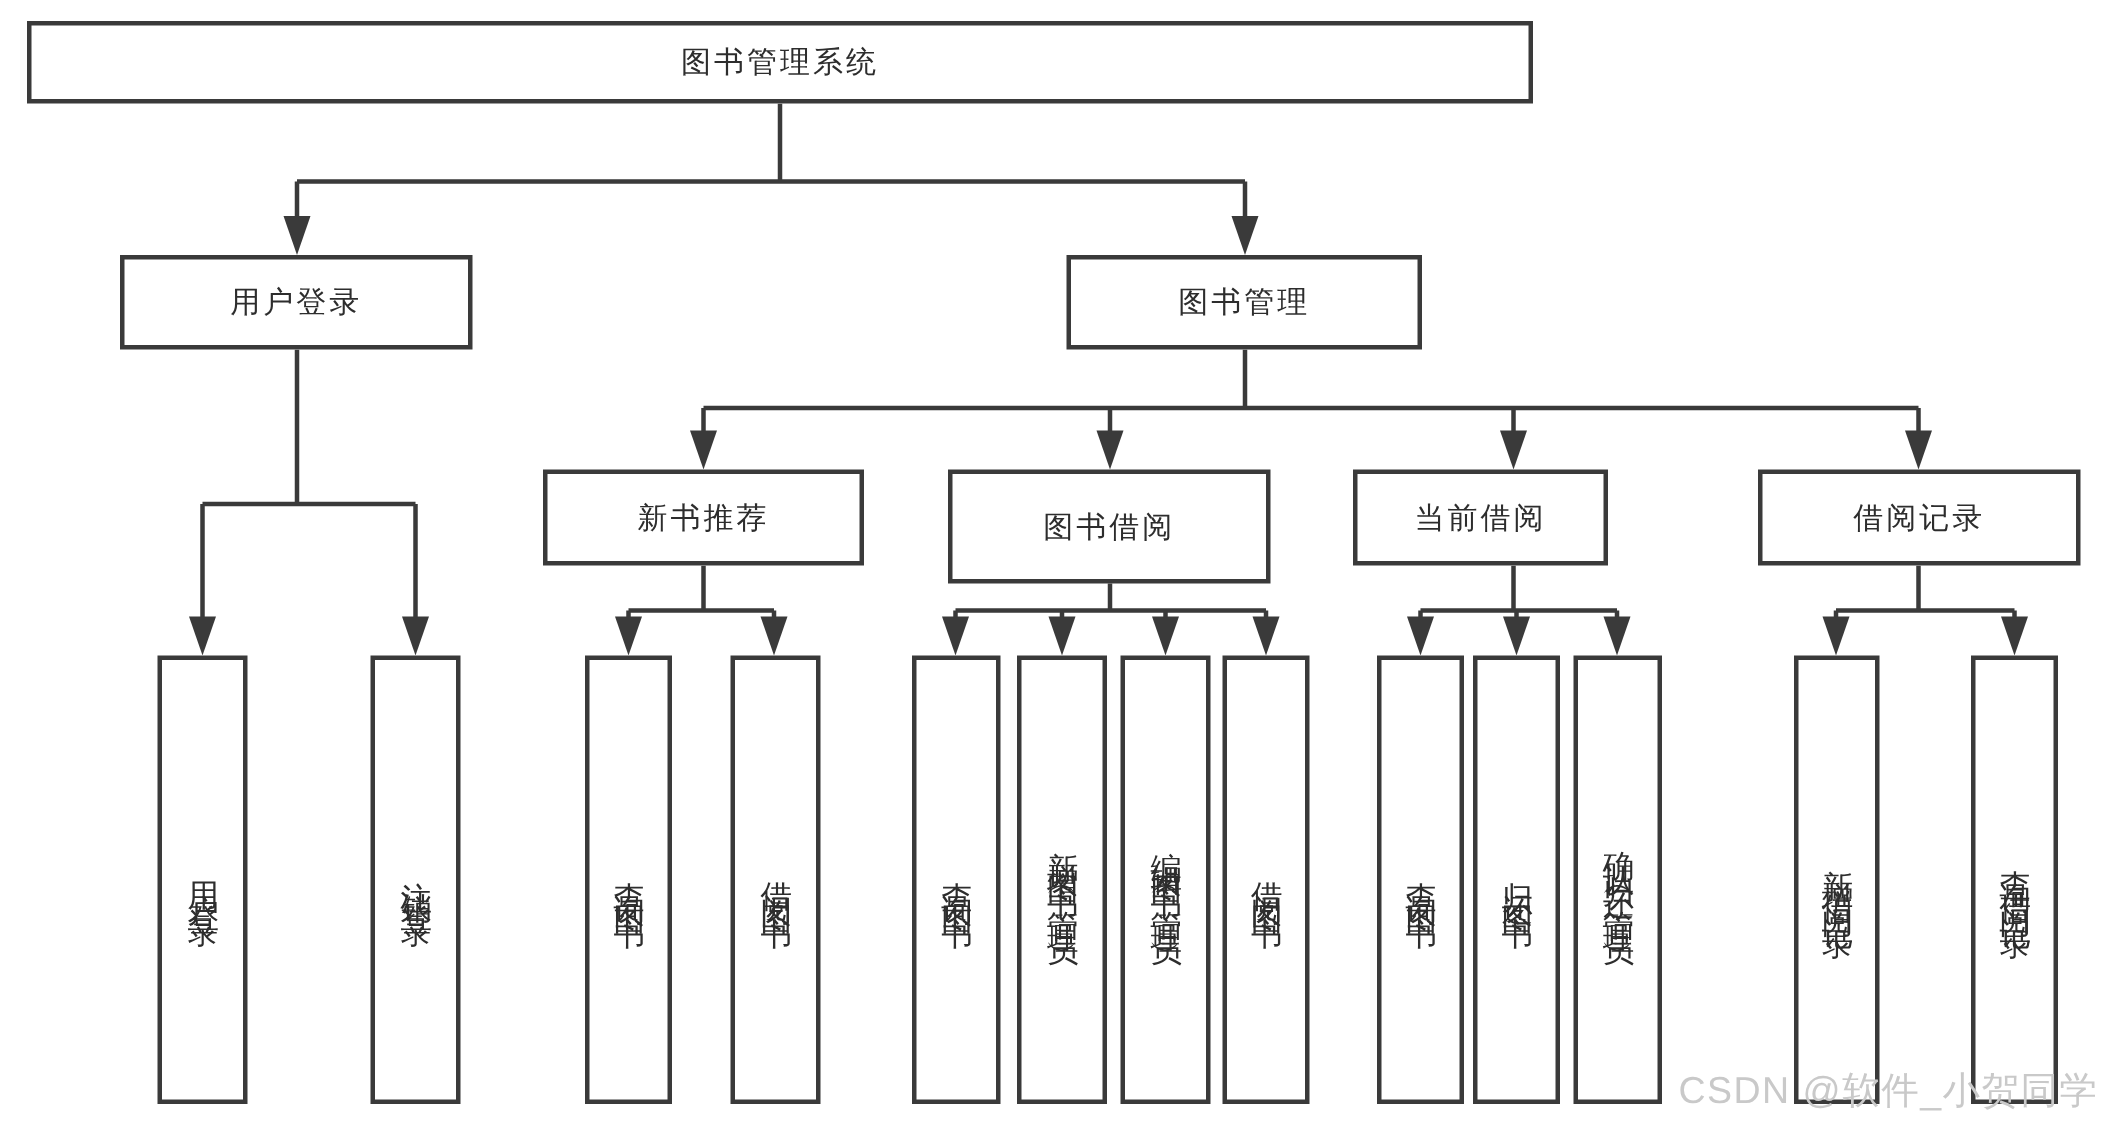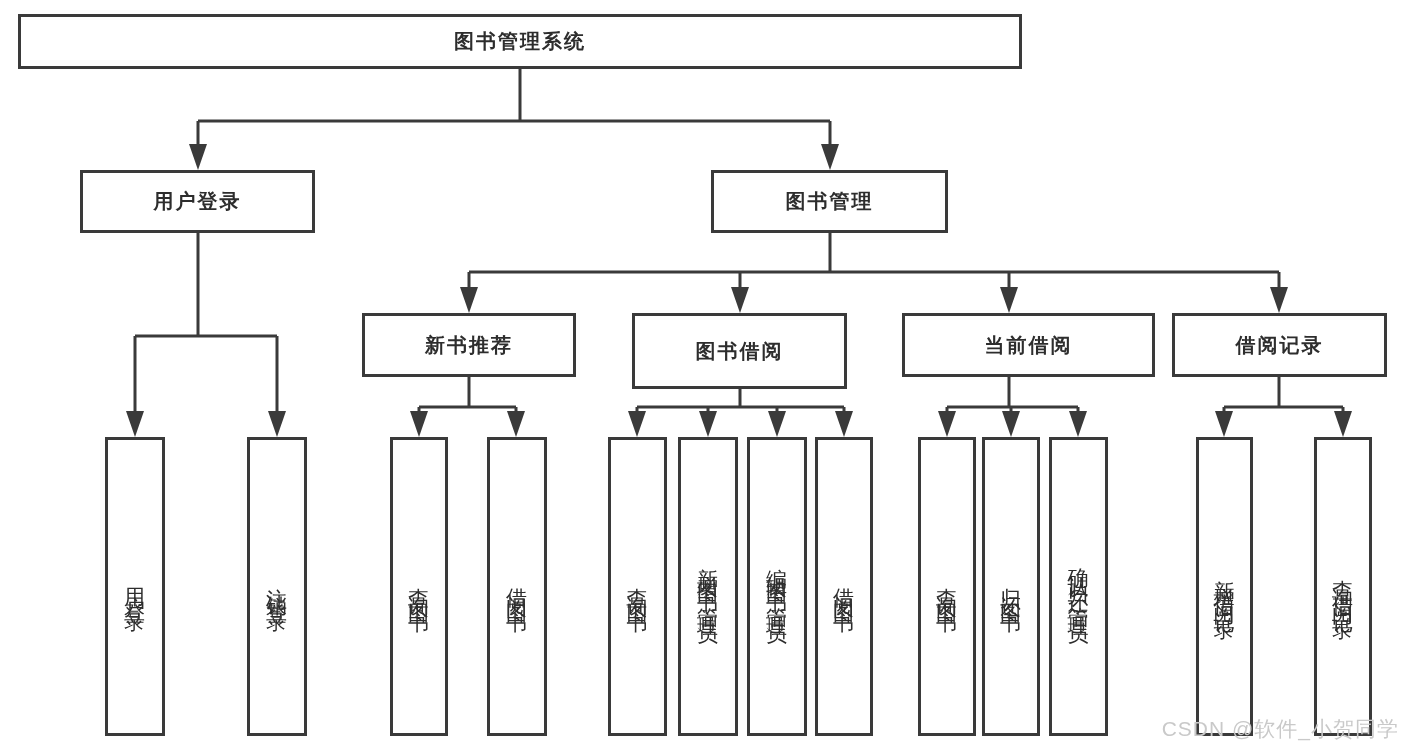--- a/index.html
+++ b/index.html
@@ -22,32 +22,32 @@
   .connectors polygon{fill:var(--line);stroke:none;}
   .node{
     position:absolute;
     box-sizing:border-box;
     background:#ffffff;
     border:3px solid var(--box_border);
     display:flex;align-items:center;justify-content:center;
     color:var(--text);
   }
   .h-node{font-size:20px;letter-spacing:2px;}
-  .h-node .lbl{white-space:nowrap;font-weight:bold;}
+  .h-node .lbl{white-space:nowrap;}
   .v-node .lbl{
     writing-mode:vertical-rl;
     font-size:21px;
     letter-spacing:8px;
     line-height:1;
     padding-bottom:0;
   }
   .watermark{
     position:absolute;
     right:6px;bottom:4px;
-    font-size:21px;
+    font-size:25px;
     letter-spacing:1px;
     color:var(--watermark);
     z-index:5;
     white-space:nowrap;
   }
 </style>
 </head>
 <body>
 
 <div class="stage">
@@ -98,21 +98,21 @@
   <div class="node h-node" style="left:711px;top:170px;width:237px;height:63px">
     <span class="lbl">图书管理</span>
   </div>
 
   <div class="node h-node" style="left:362px;top:313px;width:214px;height:64px">
     <span class="lbl">新书推荐</span>
   </div>
   <div class="node h-node" style="left:632px;top:313px;width:215px;height:76px">
     <span class="lbl">图书借阅</span>
   </div>
-  <div class="node h-node" style="left:902px;top:313px;width:253px;height:64px">
+  <div class="node h-node" style="left:902px;top:313px;width:170px;height:64px">
     <span class="lbl">当前借阅</span>
   </div>
   <div class="node h-node" style="left:1172px;top:313px;width:215px;height:64px">
     <span class="lbl">借阅记录</span>
   </div>
 
   <div class="node v-node" style="left:105px;top:437px;width:60px;height:299px">
     <span class="lbl">用户登录</span>
   </div>
   <div class="node v-node" style="left:247px;top:437px;width:60px;height:299px">

